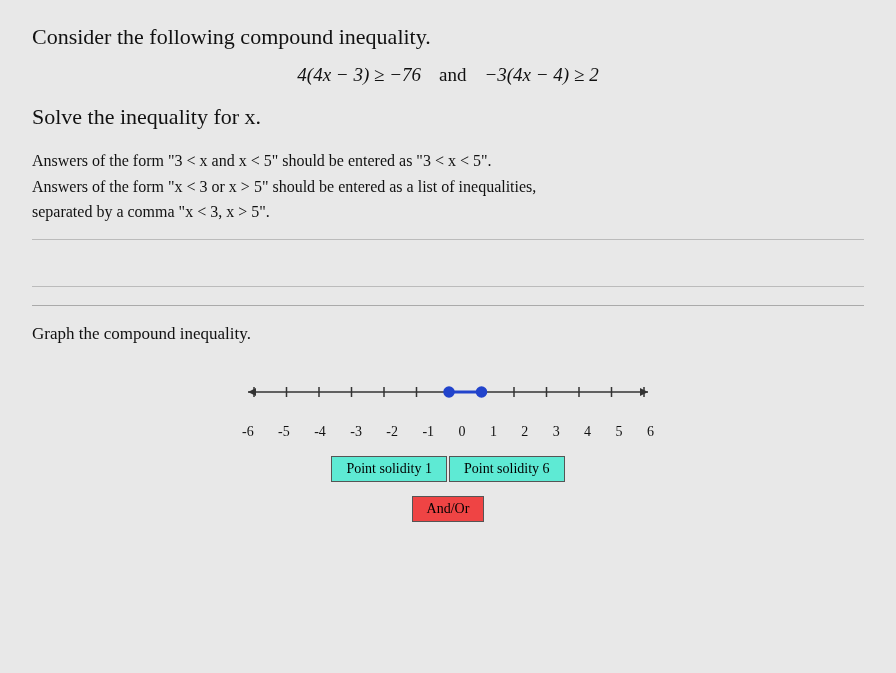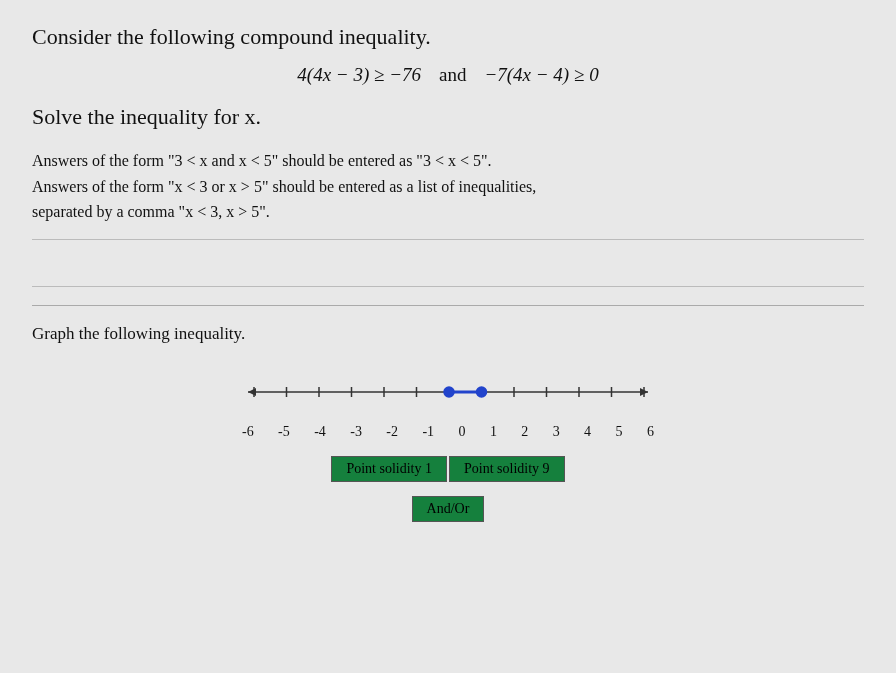--- a/index.html
+++ b/index.html
@@ -76,70 +76,70 @@
       margin-top: 2px;
       padding: 0 4px;
     }
     .buttons-row {
       display: flex;
       gap: 2px;
       margin-top: 6px;
     }
     .nl-button {
       border: 1px solid #555;
-      background: #15803d;
+      background: #5eead4;
       padding: 4px 14px;
       font-size: 14px;
       cursor: pointer;
       font-family: Georgia, serif;
     }
     .andor-row {
       display: flex;
       margin-top: 4px;
     }
     .andor-button {
       border: 1px solid #555;
-      background: #15803d;
+      background: #ef4444;
       padding: 4px 14px;
       font-size: 14px;
       cursor: pointer;
       font-family: Georgia, serif;
     }
     .divider-line {
       width: 100%;
       border: none;
       border-top: 1px solid #aaa;
       margin: 8px 0 18px 0;
     }
   </style>
 </head>
 <body>
 
 <p class="problem-title">Consider the following compound inequality.</p>
 
 <div class="equation-row">
   <span class="eq-part">4(4x − 3) ≥ −76</span>
   <span>and</span>
-  <span class="eq-part">−7(4x − 4) ≥ 0</span>
+  <span class="eq-part">−3(4x − 4) ≥ 2</span>
 </div>
 
 <p class="solve-instruction">Solve the inequality for x.</p>
 
 <div class="answer-instructions">
   <p>Answers of the form "3 &lt; x and x &lt; 5" should be entered as "3 &lt; x &lt; 5".</p>
   <p>Answers of the form "x &lt; 3 or x &gt; 5" should be entered as a list of inequalities,</p>
   <p>separated by a comma "x &lt; 3, x &gt; 5".</p>
 </div>
 
 <input class="answer-input-area" type="text" style="">
 
 <hr class="divider-line">
 
 <div class="graph-section">
-  <p class="graph-title">Graph the following inequality.</p>
+  <p class="graph-title">Graph the compound inequality.</p>
 
   <div class="number-line-container">
     <div class="number-line-wrapper">
       <svg class="number-line-svg" viewBox="0 0 420 40">
 
         <line x1="10" y1="20" x2="410" y2="20" stroke="#333" stroke-width="1.5"></line>
 
         <polygon points="10,20 18,16 18,24" fill="#333"></polygon>
 
         <polygon points="410,20 402,16 402,24" fill="#333"></polygon>
@@ -175,20 +175,20 @@
       <span>1</span>
       <span>2</span>
       <span>3</span>
       <span>4</span>
       <span>5</span>
       <span>6</span>
     </div>
 
     <div class="buttons-row">
       <button class="nl-button">Point solidity 1</button>
-      <button class="nl-button">Point solidity 9</button>
+      <button class="nl-button">Point solidity 6</button>
     </div>
 
     <div class="andor-row">
       <button class="andor-button">And/Or</button>
     </div>
   </div>
 </div>
 
 </body></html>

